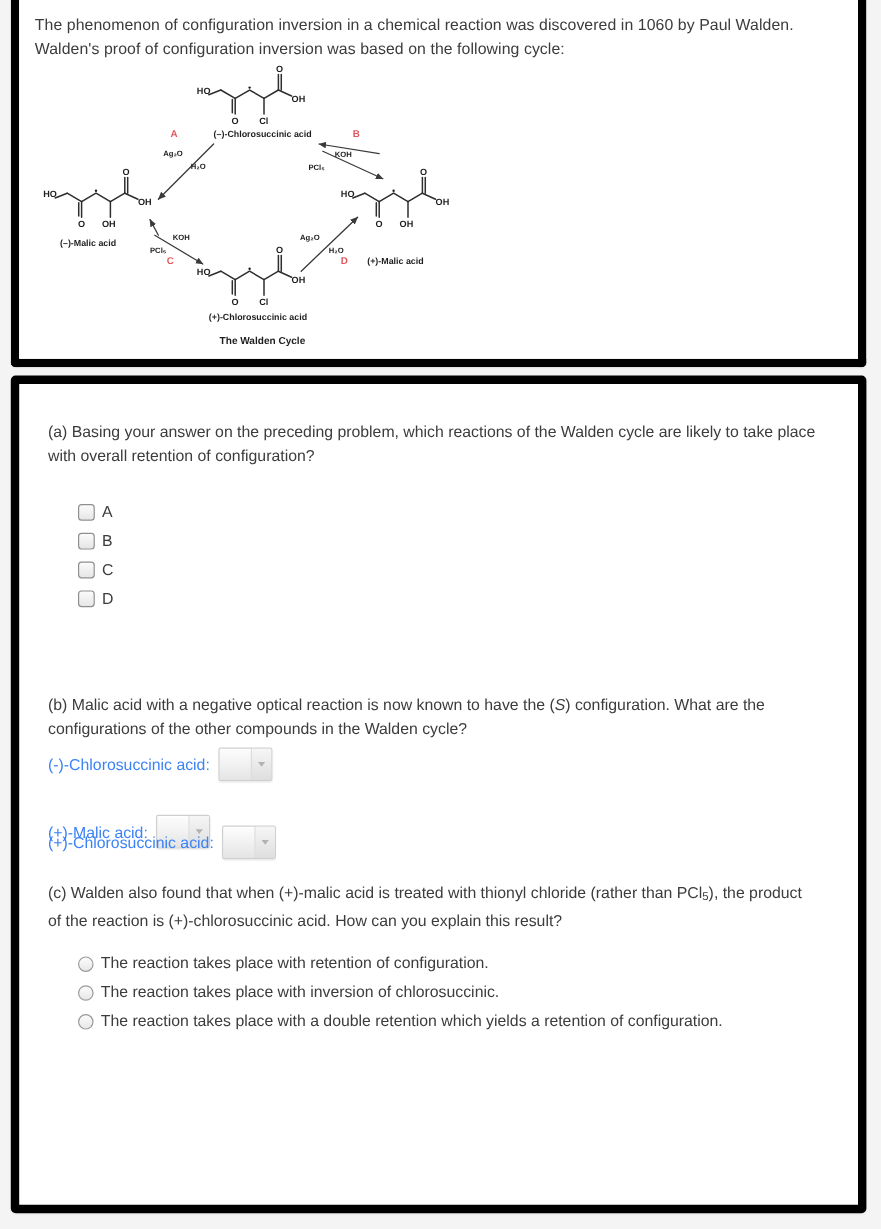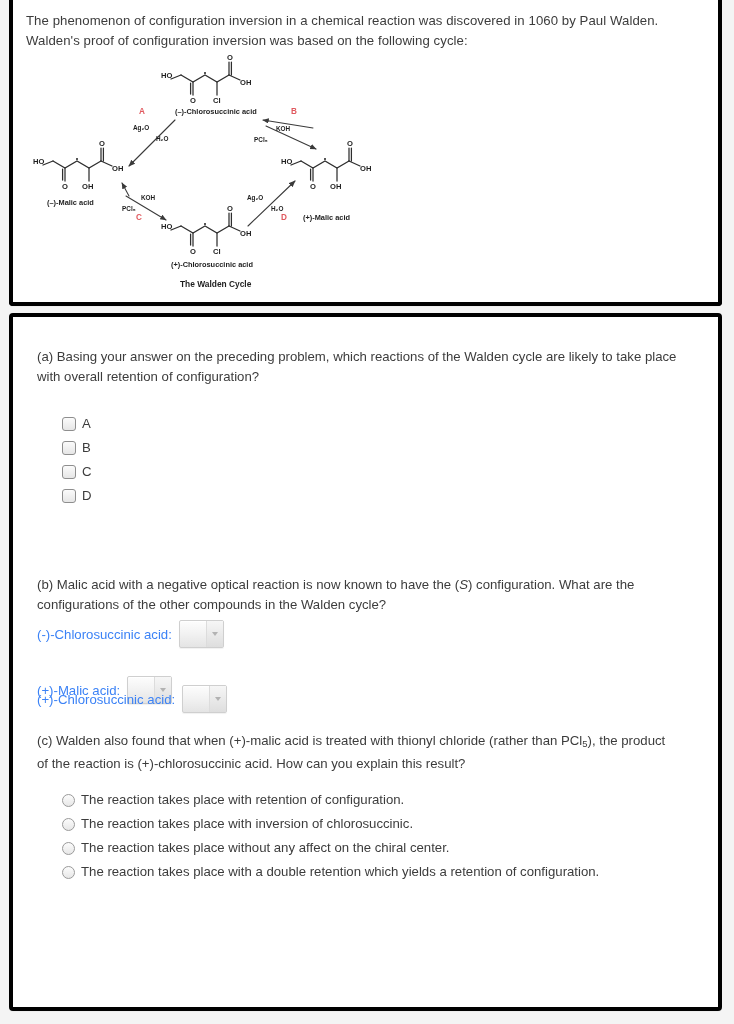--- a/index.html
+++ b/index.html
@@ -14,21 +14,21 @@
     position: relative;
     width: 734px; height: 1024px;
     background: #f4f4f4;
     overflow: hidden;
   }
   .card {
     position: absolute;
     left: 9px;
     width: 713px;
     background: #ffffff;
-    border: 4px solid #000000;
+    border: 7px solid #000000;
     border-radius: 4px;
     box-shadow: 0 1px 1px rgba(0,0,0,0.03);
   }
   #card-intro { top: 0px; height: 306px; border-top: none; border-radius: 0 0 4px 4px; }
   #card-questions { top: 313px; height: 698px; }
 
   .prose {
     font-size: 13.2px;
     line-height: 19.5px;
     color: #3c3c3c;
@@ -352,22 +352,18 @@
       <div class="radio-row">
         <span class="rbtn"></span>
         <span class="radio-label">The reaction takes place with retention of configuration.</span>
       </div>
       <div class="radio-row">
         <span class="rbtn"></span>
         <span class="radio-label">The reaction takes place with inversion of chlorosuccinic.</span>
       </div>
       <div class="radio-row">
         <span class="rbtn"></span>
-        <span class="radio-label">The reaction takes place without any affect on the chiral center.</span>
-      </div>
-      <div class="radio-row">
-        <span class="rbtn"></span>
         <span class="radio-label">The reaction takes place with a double retention which yields a retention of configuration.</span>
       </div>
     </div>
 
   </div>
 </div>
 
 </body></html>

